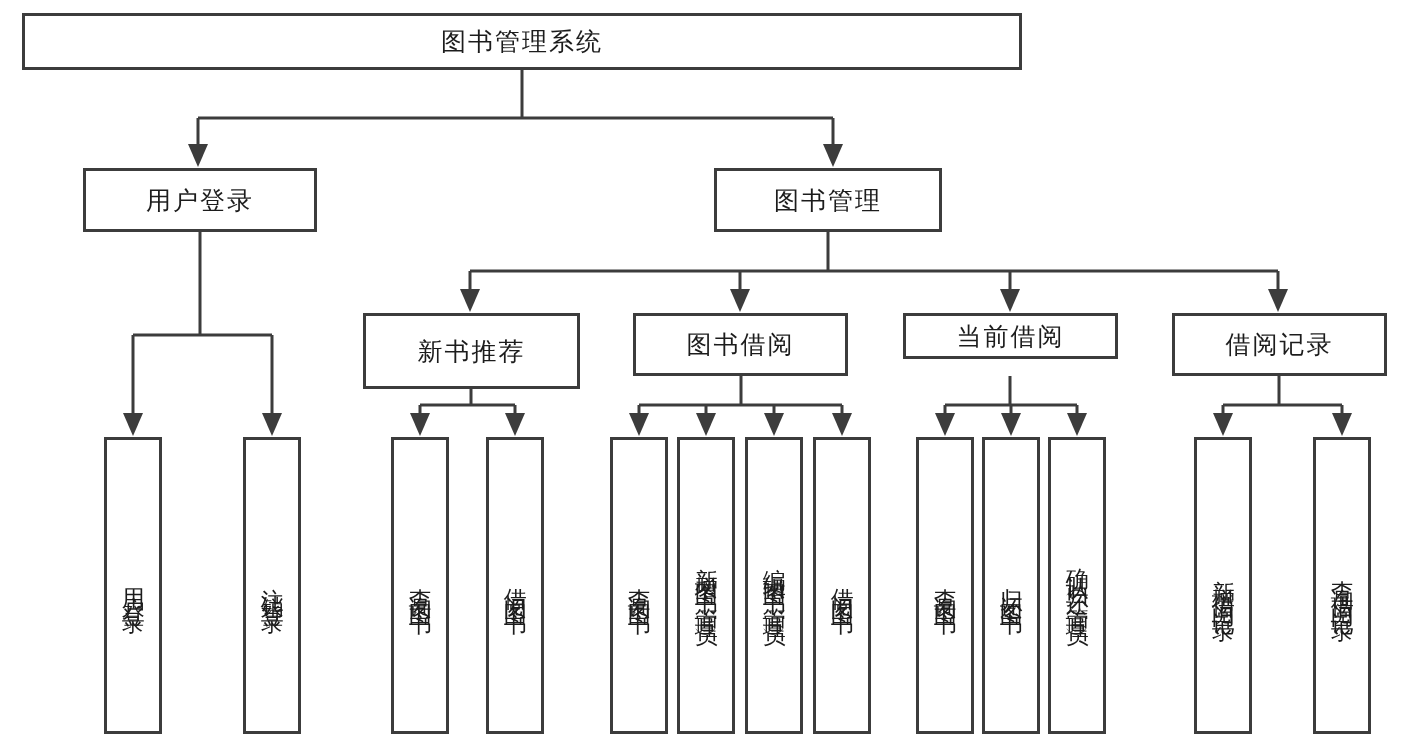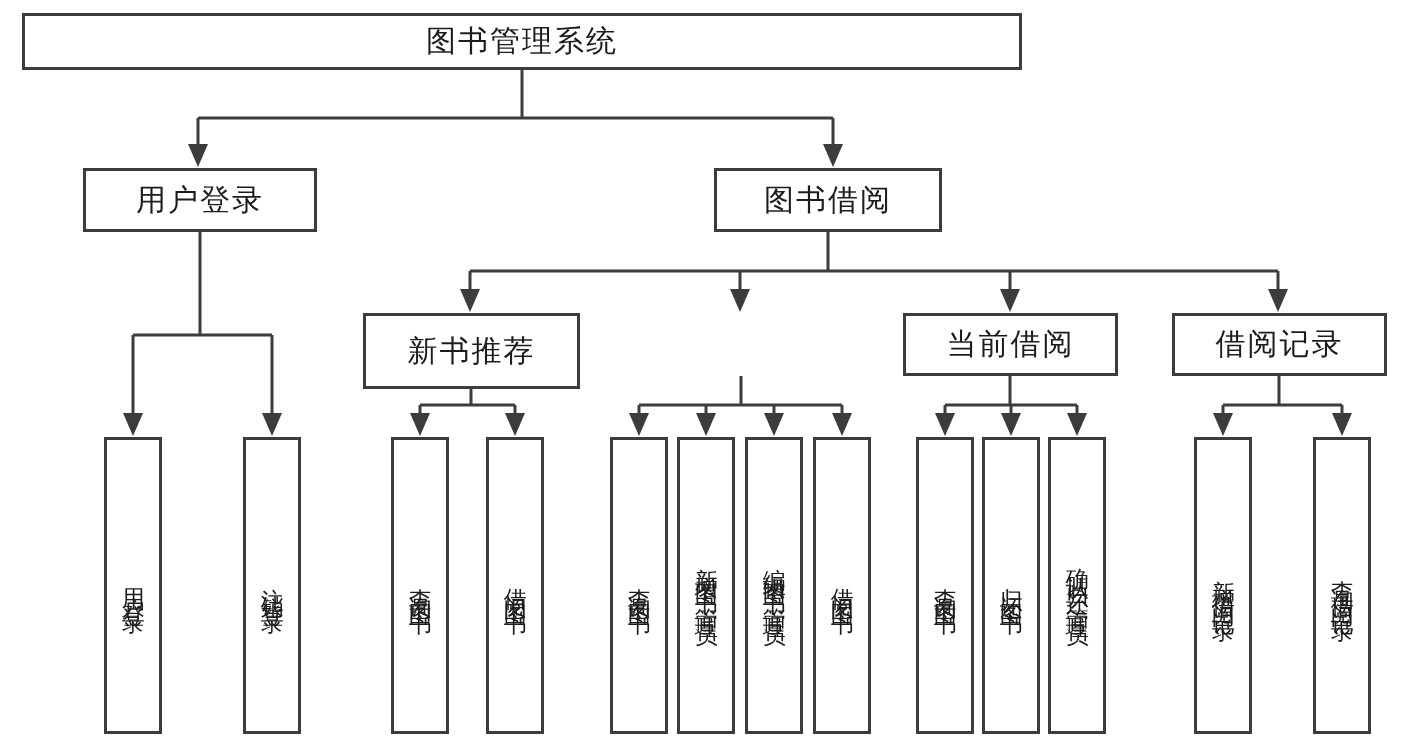--- a/index.html
+++ b/index.html
@@ -34,21 +34,21 @@
     position: absolute;
     box-sizing: border-box;
     border: 3px solid var(--box_border, #3c3c3c);
     background: #ffffff;
     display: flex;
     align-items: center;
     justify-content: center;
     color: var(--text, #1c1c1c);
   }
   .h-node {
-    font-size: 30px;
+    font-size: 25px;
     letter-spacing: 2px;
     white-space: nowrap;
   }
   .v-node .v-label {
     writing-mode: vertical-rl;
     text-orientation: mixed;
     font-size: 23px;
     line-height: 1.1;
     letter-spacing: 8px;
     white-space: nowrap;
@@ -106,27 +106,30 @@
   </svg>
 
   <div class="node h-node" style="left:22px; top:13px; width:1000px; height:57px;">
     <span>图书管理系统</span>
   </div>
 
   <div class="node h-node" style="left:83px; top:168px; width:234px; height:64px;">
     <span>用户登录</span>
   </div>
   <div class="node h-node" style="left:714px; top:168px; width:228px; height:64px;">
-    <span>图书借阅</span>
+    <span>图书管理</span>
   </div>
 
   <div class="node h-node" style="left:363px; top:313px; width:217px; height:76px;">
     <span>新书推荐</span>
   </div>
-  <div class="node h-node" style="left:903px; top:313px; width:215px; height:63px;text-align:center;">
+  <div class="node h-node" style="left:633px; top:313px; width:215px; height:63px;">
+    <span>图书借阅</span>
+  </div>
+  <div class="node h-node" style="left:903px; top:313px; width:215px; height:46px;text-align:center;">
     <span>当前借阅</span>
   </div>
   <div class="node h-node" style="left:1172px; top:313px; width:215px; height:63px;">
     <span>借阅记录</span>
   </div>
 
   <div class="node v-node" style="left:104px; top:437px; width:58px; height:297px;">
     <span class="v-label">用户登录</span>
   </div>
   <div class="node v-node" style="left:243px; top:437px; width:58px; height:297px;">

